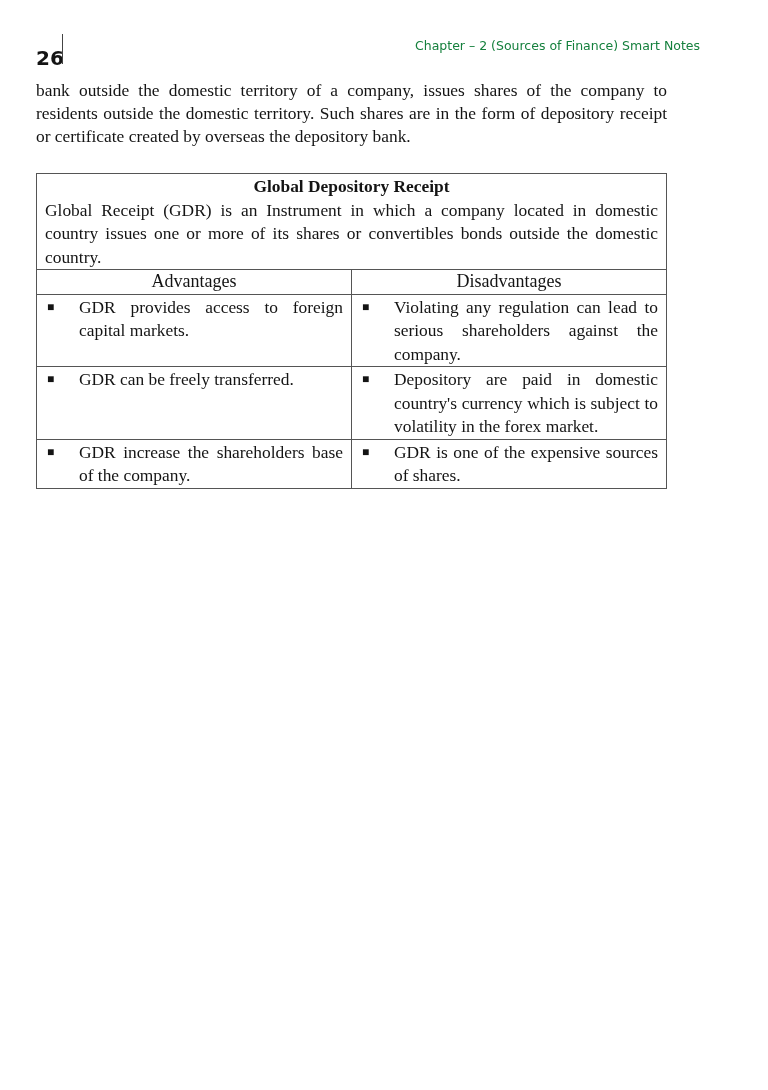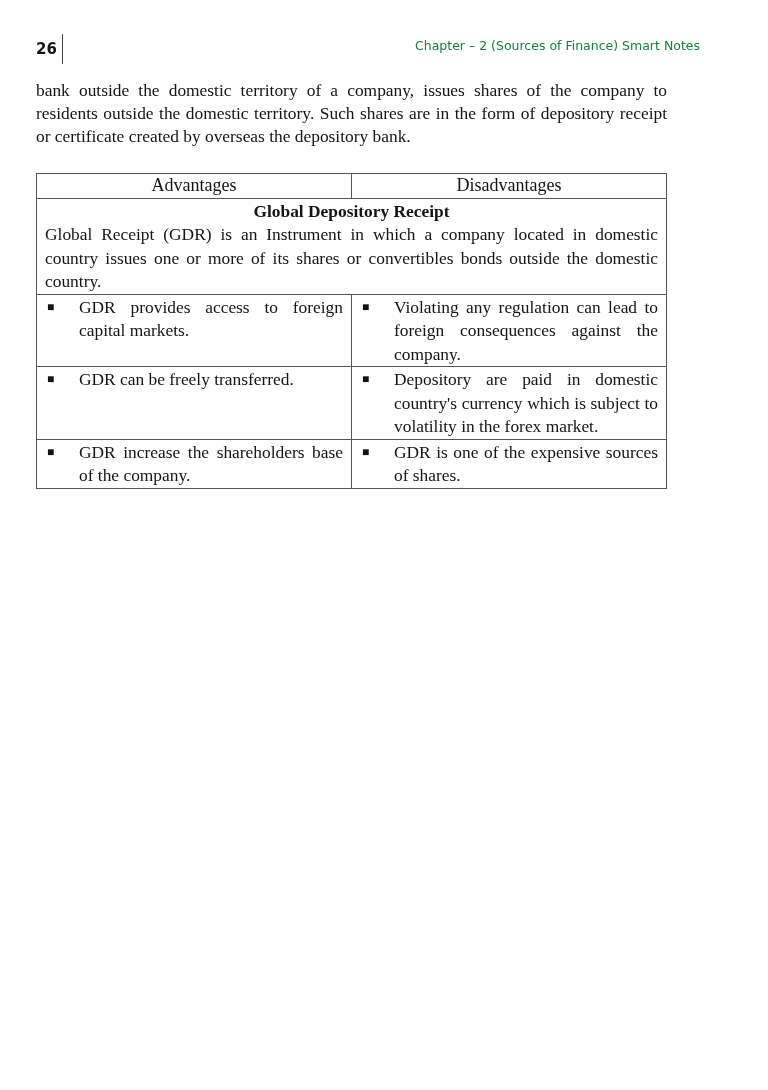--- a/index.html
+++ b/index.html
@@ -1,18 +1,18 @@
 <!DOCTYPE html>
 <html><head>
 <meta charset="utf-8">
 <style>
   html, body { margin: 0; padding: 0; background: #ffffff; }
   body { width: 768px; height: 1090px; position: relative; overflow: hidden; color: #141414; }
   .header { position: absolute; top: 36px; left: 36px; right: 100px; height: 24px; }
-  .page-num { position: absolute; left: 0; top: 3px; font-family: "DejaVu Sans", sans-serif; font-weight: bold; font-size: 15px; line-height: 20px; }
+  .page-num { position: absolute; left: 0; top: 12px; font-family: "DejaVu Sans", sans-serif; font-weight: bold; font-size: 20px; line-height: 20px; }
   .page-rule { position: absolute; left: 26px; top: -2px; width: 1px; height: 30px; background: #444; }
   .running-head { position: absolute; right: -32px; top: 1px; font-family: "DejaVu Sans", sans-serif; font-size: 12.5px; line-height: 18px; color: #15803d; }
   .para { position: absolute; left: 36px; top: 79px; width: 631px; font-family: "Liberation Serif", serif; font-size: 17.4px; line-height: 23px; text-align: justify; }
   table.gdr { position: absolute; left: 36px; top: 173px; width: 631px; border-collapse: collapse; font-family: "Liberation Serif", serif; font-size: 17.4px; line-height: 23.5px; }
   table.gdr td, table.gdr th { border: 1px solid #555; vertical-align: top; }
   .title-cell { padding: 1px 8px 0 8px; }
   .title { text-align: center; font-weight: bold; }
   .defn { text-align: justify; }
   th { font-weight: normal; text-align: center; padding: 0; font-size: 18px; }
   td.cell { padding: 1px 8px 0 10px; }
@@ -27,41 +27,41 @@
   <span class="page-num">26</span>
   <span class="page-rule"></span>
   <span class="running-head">Chapter – 2 (Sources of Finance) Smart Notes</span>
 </div>
 
 <p class="para" style="margin:0;">bank outside the domestic territory of a company, issues shares of the company to residents outside the domestic territory. Such shares are in the form of depository receipt or certificate created by overseas the depository bank.</p>
 
 <table class="gdr">
   <tbody>
       <tr>
-    <th style="width:50%">Advantages</th>
-    <th>Disadvantages</th>
-  </tr>
-  <tr>
     <td class="title-cell" colspan="2">
       <div class="title">Global Depository Receipt</div>
       <div class="defn">Global Receipt (GDR) is an Instrument in which a company located in domestic country issues one or more of its shares or convertibles bonds outside the domestic country.</div>
     </td>
+  </tr>
+  <tr>
+    <th style="width:50%">Advantages</th>
+    <th>Disadvantages</th>
   </tr>
 
   <tr>
     <td class="cell">
       <div class="item">
             <span class="bullet">■</span>
             <span class="item-text">GDR provides access to foreign capital markets.</span>
           </div>
     </td>
     <td class="cell">
       <div class="item">
             <span class="bullet">■</span>
-            <span class="item-text">Violating any regulation can lead to foreign consequences against the company.</span>
+            <span class="item-text">Violating any regulation can lead to serious shareholders against the company.</span>
           </div>
     </td>
   </tr>
 
   <tr>
     <td class="cell">
       <div class="item">
             <span class="bullet">■</span>
             <span class="item-text">GDR can be freely transferred.</span>
           </div>

